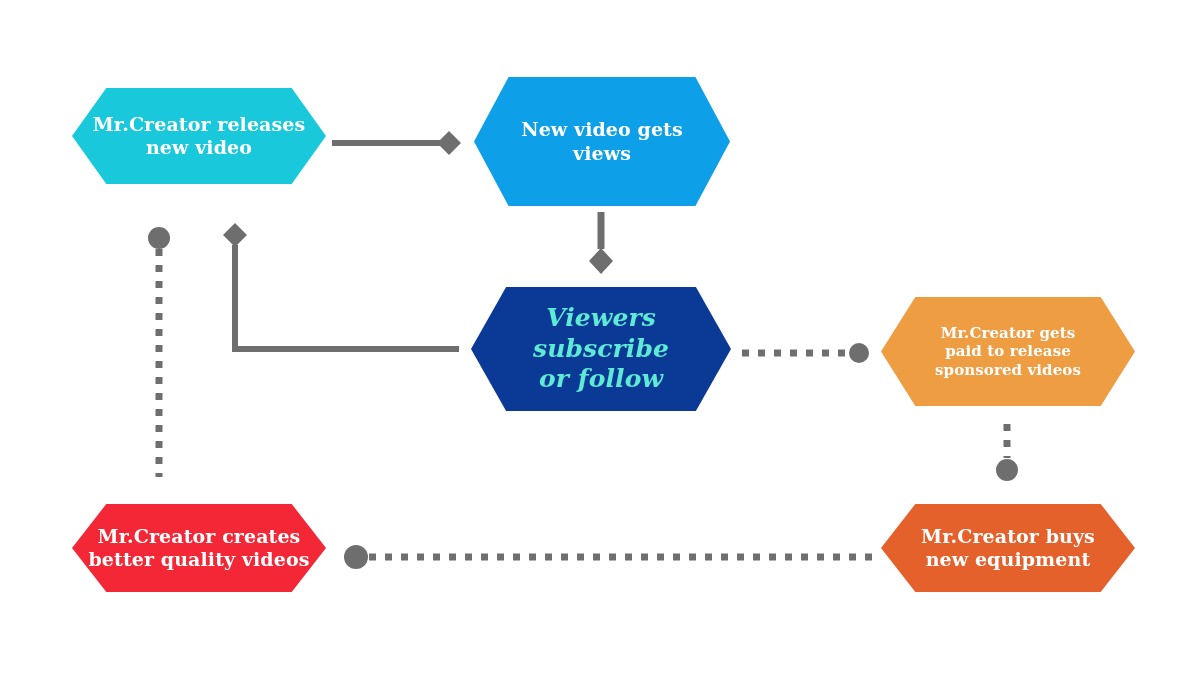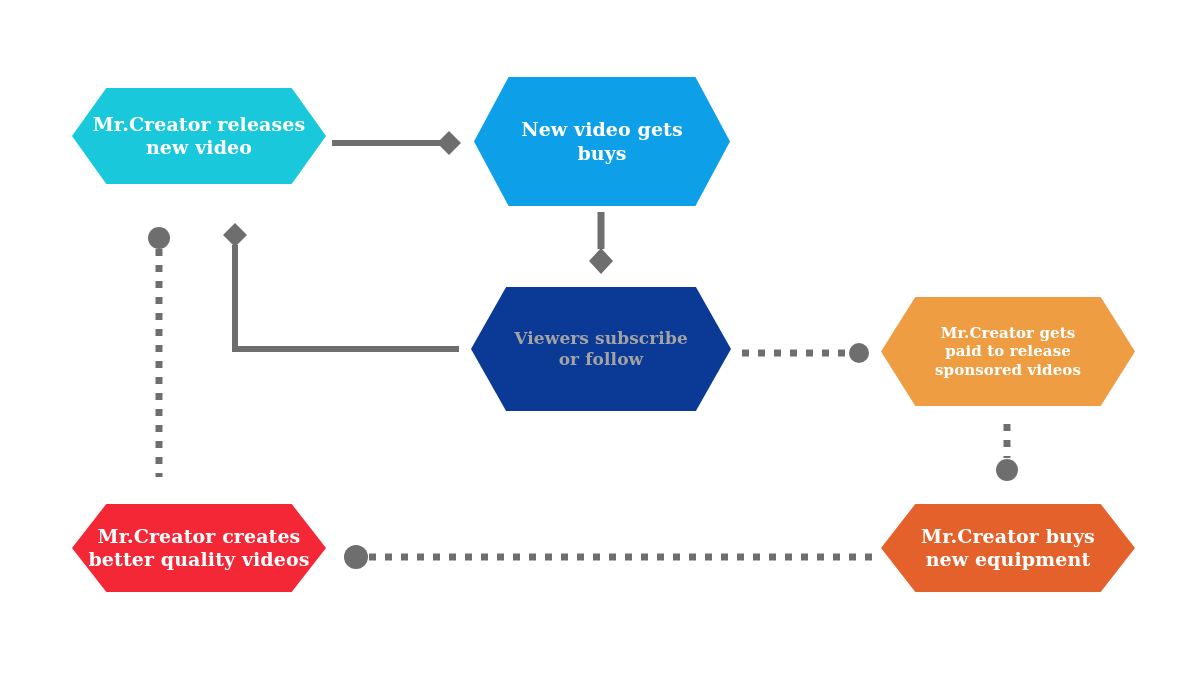--- a/index.html
+++ b/index.html
@@ -89,25 +89,25 @@
 
   </svg>
 
   <div class="node" style="left: 72px; top: 88px; width: 254px; height: 96px; background: rgb(26, 200, 220);">
     <span class="node-label" style="color: rgb(255, 255, 255); font-size: 19px;">Mr.Creator releases
 new video</span>
   </div>
 
   <div class="node" style="left: 474px; top: 77px; width: 256px; height: 129px; background: rgb(13, 159, 232);">
     <span class="node-label" style="color: rgb(255, 255, 255); font-size: 19px;">New video gets
-buys</span>
+views</span>
   </div>
 
   <div class="node" style="left: 471px; top: 287px; width: 260px; height: 124px; background: rgb(11, 58, 150);">
-    <span class="node-label" style="color: #a3a3a3; font-size: 17px;">Viewers subscribe
+    <span class="node-label" style="color: #5eead4; font-size: 25px; font-style: italic;">Viewers subscribe
 or follow</span>
   </div>
 
   <div class="node" style="left: 881px; top: 297px; width: 254px; height: 109px; background: rgb(238, 157, 67);">
     <span class="node-label" style="color: rgb(255, 255, 255); font-size: 15px;">Mr.Creator gets
 paid to release
 sponsored videos</span>
   </div>
 
   <div class="node" style="left: 881px; top: 504px; width: 254px; height: 88px; background: rgb(228, 97, 44);">

